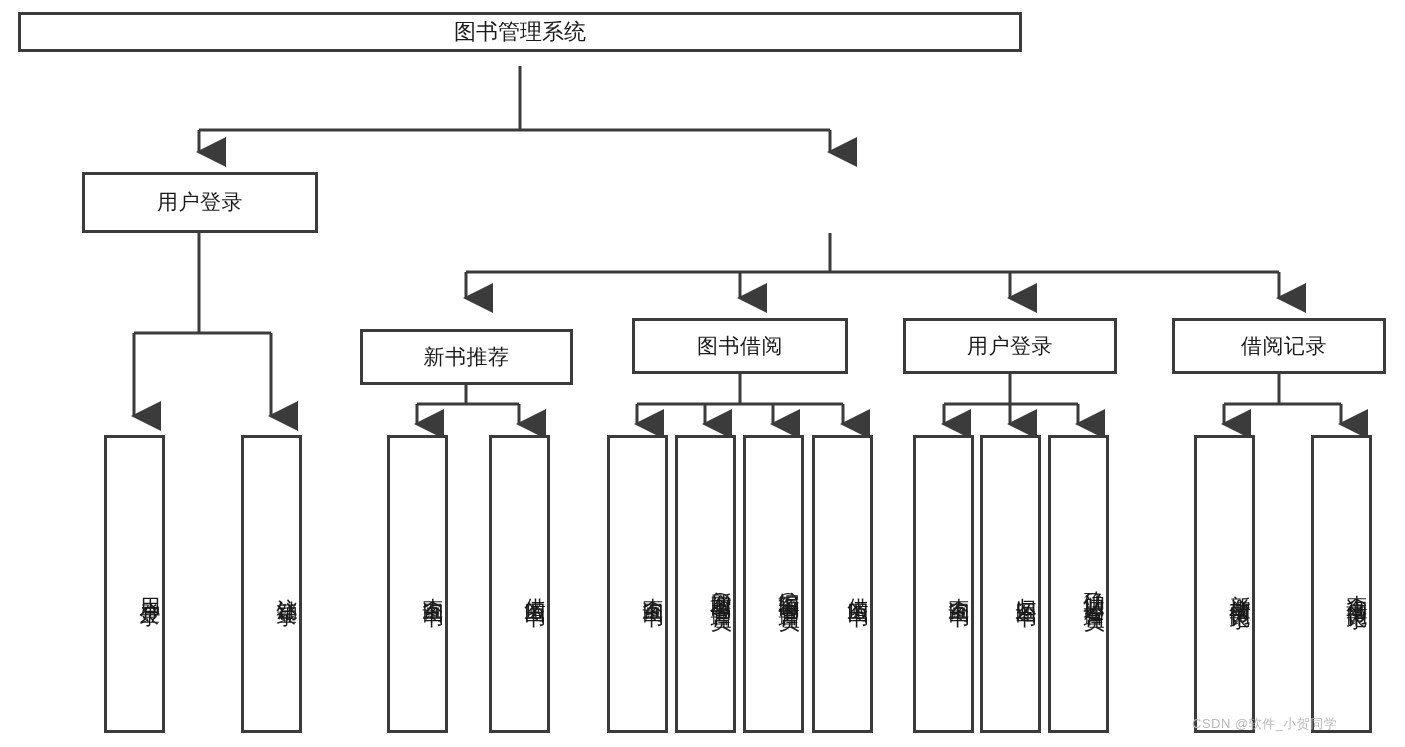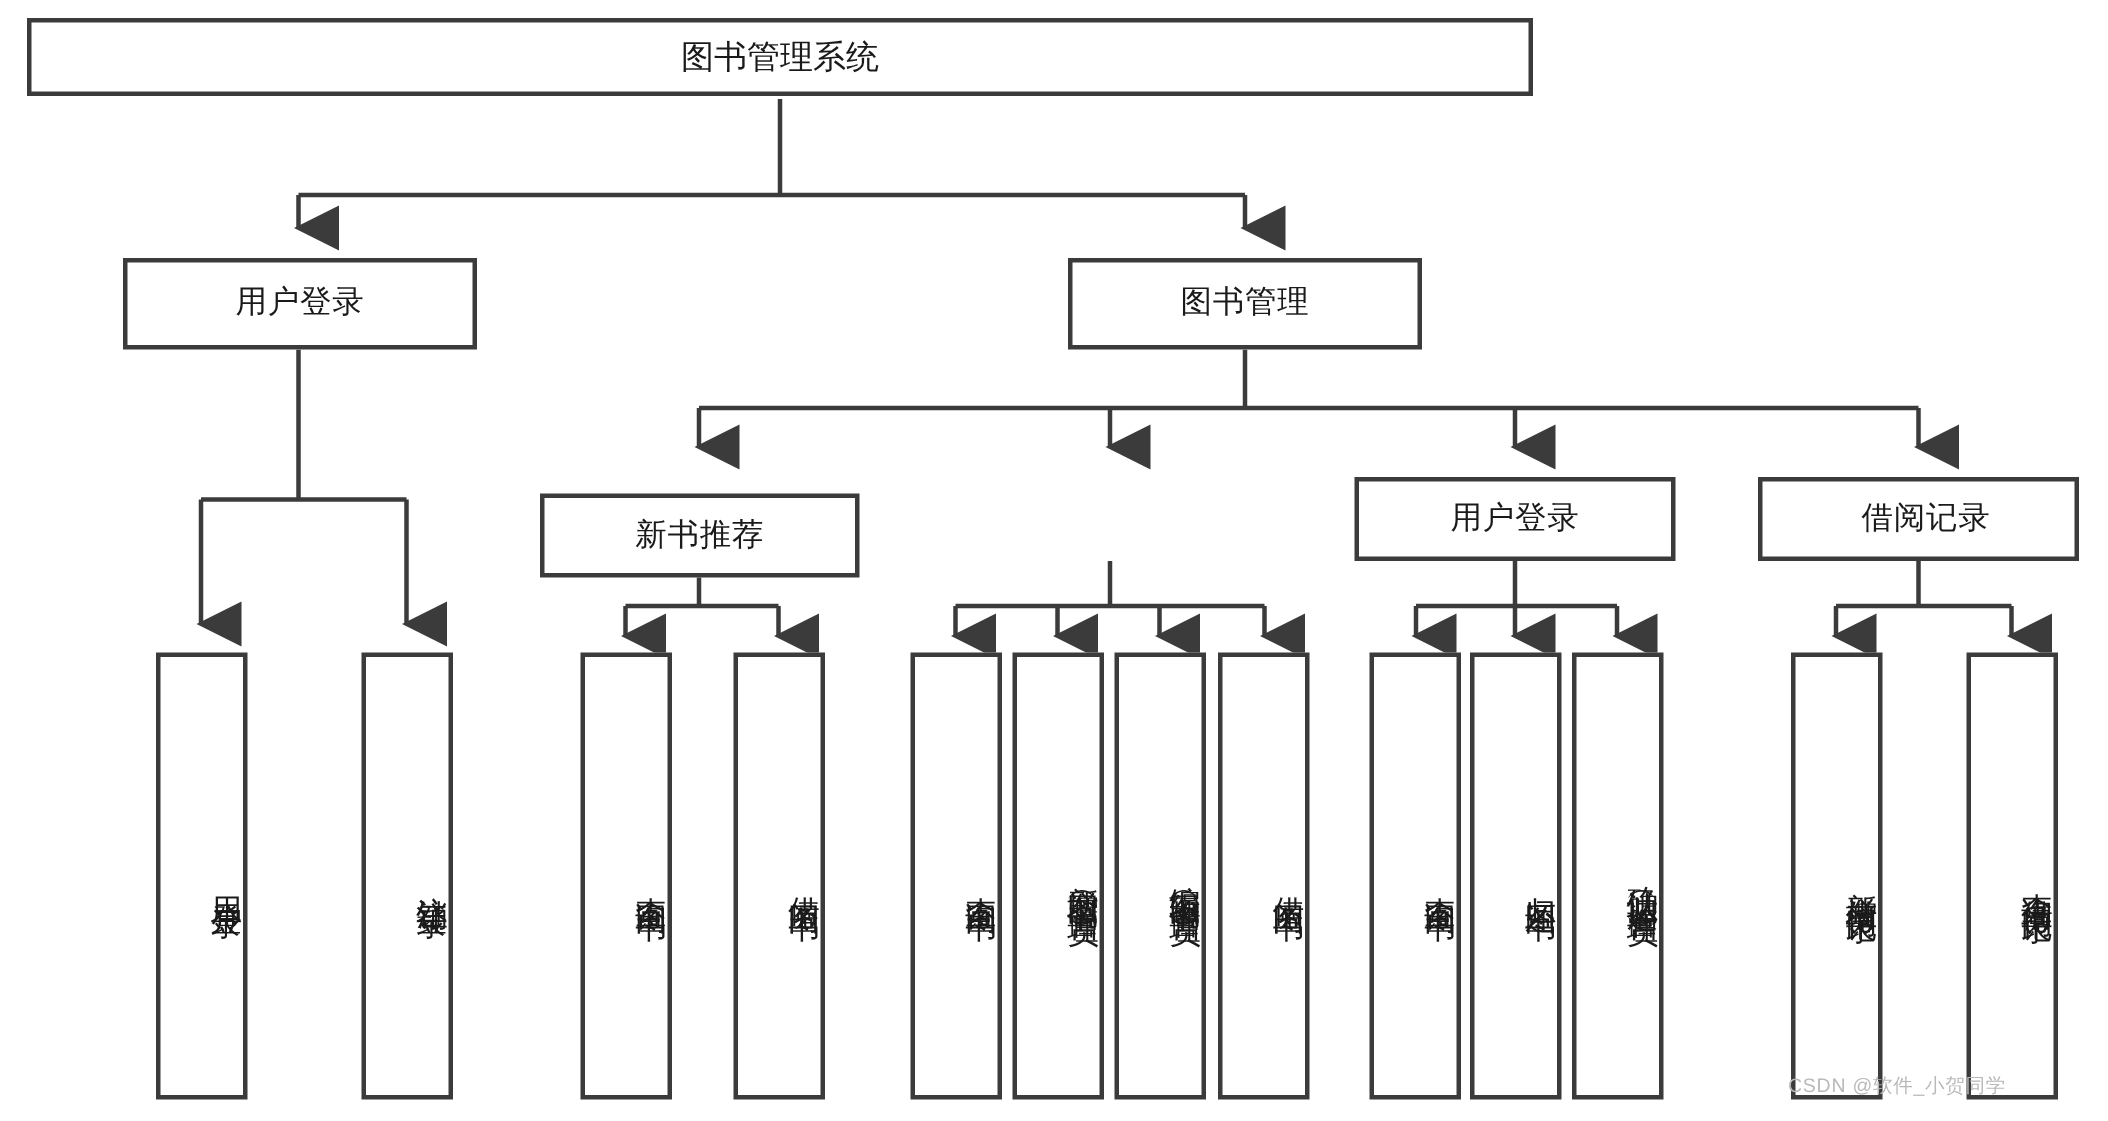--- a/index.html
+++ b/index.html
@@ -120,36 +120,36 @@
       <path d="M1010,404 L1010,424" marker-end="url(#arrow)"></path>
       <path d="M1078,404 L1078,424" marker-end="url(#arrow)"></path>
 
       <path d="M1279,374 L1279,404"></path>
       <path d="M1224,404 L1341,404"></path>
       <path d="M1224,404 L1224,424" marker-end="url(#arrow)"></path>
       <path d="M1341,404 L1341,424" marker-end="url(#arrow)"></path>
     </g>
   </svg>
 
-  <div class="node node-title" style="left:18px; top:12px; width:1004px; height:52px;text-align:center;">
+  <div class="node node-title" style="left:18px; top:12px; width:1004px; height:40px;text-align:center;">
     <span>图书管理系统</span>
   </div>
 
   <div class="node node-h" style="left:82px; top:172px; width:236px; height:61px;">
     <span>用户登录</span>
   </div>
 
-  <div class="node node-h" style="left:712px; top:172px; width:236px; height:61px;">
-    <span>图书管理</span>
-  </div>
 
   <div class="node node-h" style="left:360px; top:318px; width:213px; height:56px;margin-top:11px;">
     <span>新书推荐</span>
   </div>
 
+  <div class="node node-h" style="left:632px; top:318px; width:216px; height:56px;">
+    <span>图书借阅</span>
+  </div>
 
   <div class="node node-h" style="left:903px; top:318px; width:214px; height:56px;">
     <span>用户登录</span>
   </div>
 
   <div class="node node-h" style="left:1172px; top:318px; width:214px; height:56px;padding-left:10px;">
     <span>借阅记录</span>
   </div>
 
   <div class="node node-v" style="left:104px; top:435px; width:61px; height:298px;">

